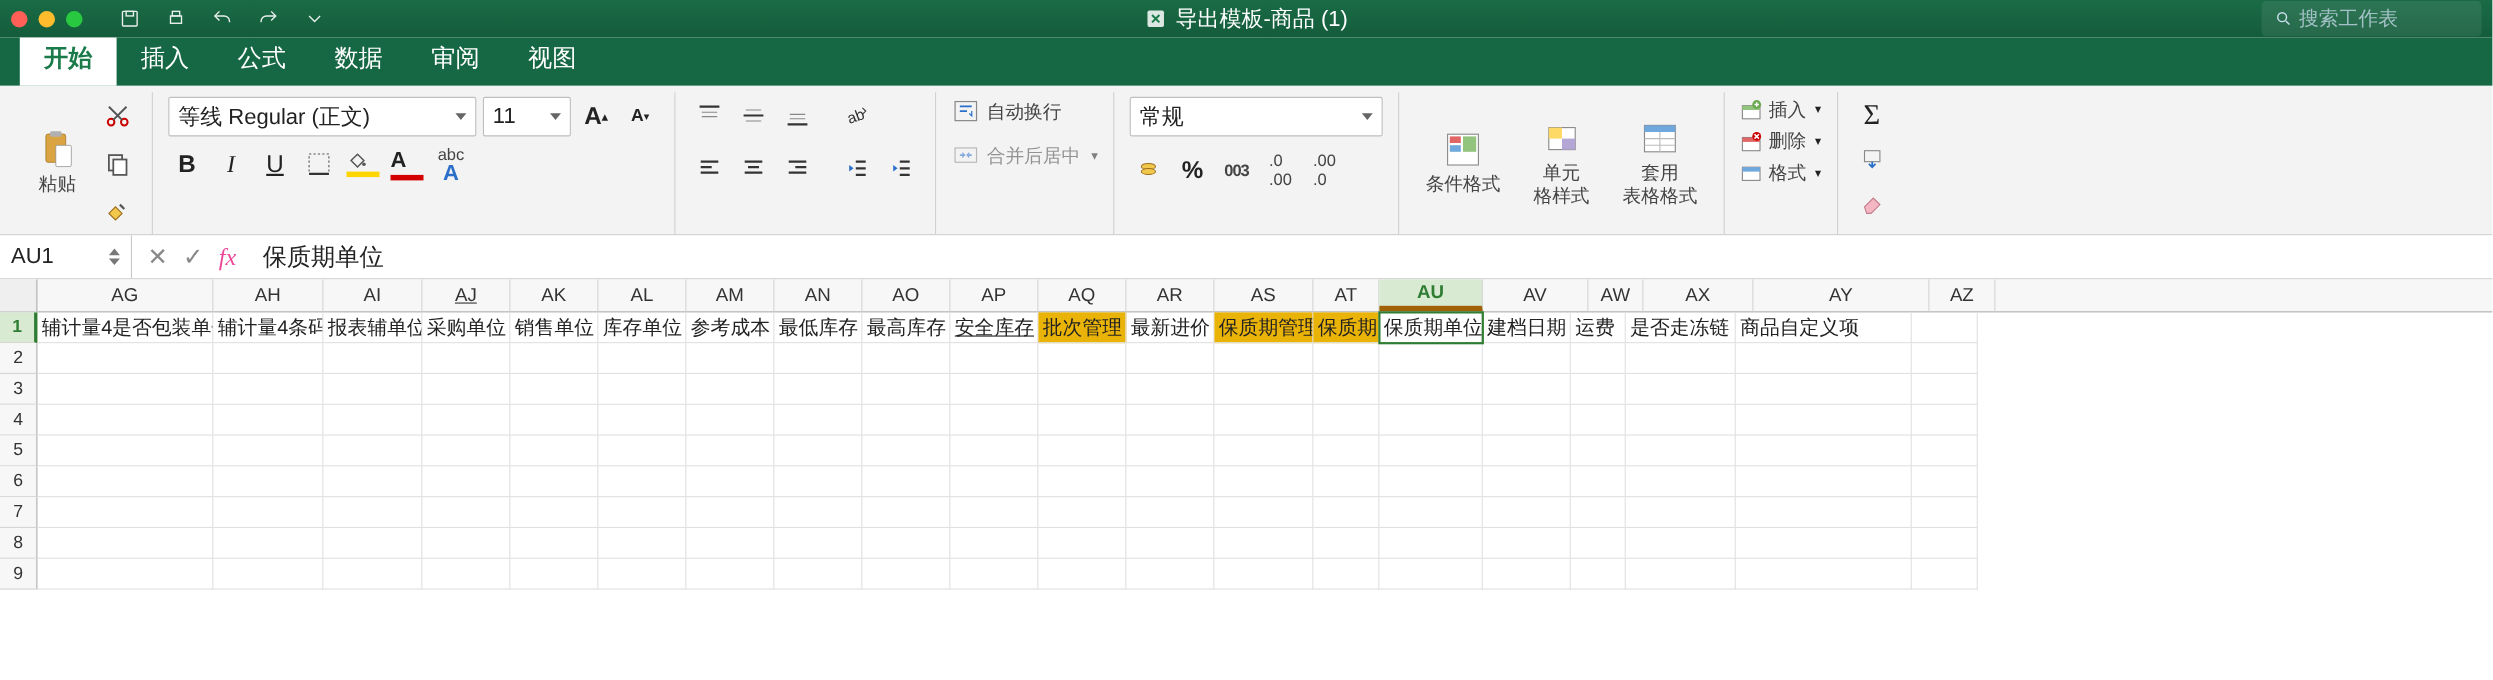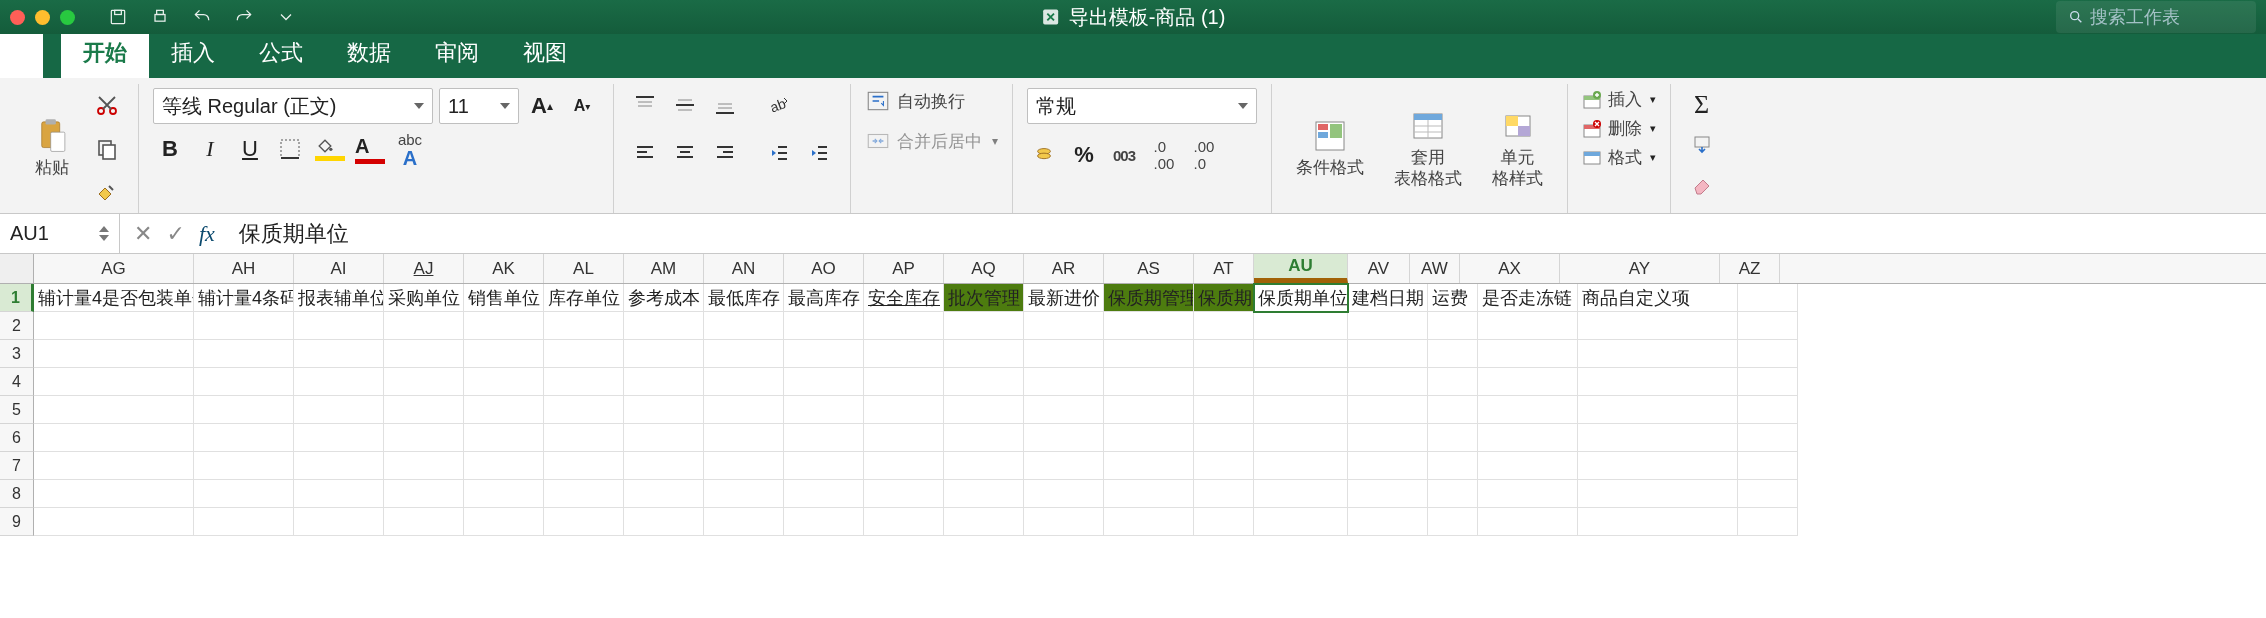--- a/index.html
+++ b/index.html
@@ -11,21 +11,21 @@
   .tl { width:15px; height:15px; border-radius:50%; }
   .tl.red{background:#ff5f57;} .tl.yel{background:#ffbd2e;} .tl.grn{background:#28c940;}
   .qat { display:flex; gap:16px; margin-left:30px; align-items:center; }
   .qat-btn { width:26px; height:26px; display:flex; align-items:center; justify-content:center; opacity:.9; }
   .qat-btn svg{width:20px;height:20px;stroke:#fff;fill:none;stroke-width:1.5;}
   .doc-title { position:absolute; left:50%; transform:translateX(-50%); font-size:20px; font-weight:500; display:flex; align-items:center; gap:8px;}
   .search-wrap { margin-left:auto; display:flex; align-items:center; gap:6px; color:#cde; font-size:18px; background:rgba(255,255,255,.08); padding:4px 12px; border-radius:4px; width:200px;}
   .search-wrap svg{width:16px;height:16px;stroke:#cde;fill:none;stroke-width:2;}
 
   
-  .tabrow { height:44px; background:#166845; display:flex; align-items:flex-end; padding-left:18px; color:#fff; font-size:22px;margin-left:43px; }
+  .tabrow { height:44px; background:#166845; display:flex; align-items:flex-end; padding-left:18px; color:#fff; font-size:22px; }
   .tab { padding:8px 22px 10px; cursor:pointer; }
   .tab.active { background:#fff; color:#1a7a4a; font-weight:600; border-radius:4px 4px 0 0; }
 
   
   .ribbon { height:136px; background:#f3f3f3; border-bottom:1px solid #c8c8c8; display:flex; padding:6px 10px 0; }
   .group { border-right:1px solid #d0d0d0; padding:4px 14px; display:flex; gap:10px; }
   .group:last-child{border-right:none;}
   .col {display:flex; flex-direction:column; gap:10px; justify-content:flex-start;}
   .row {display:flex; gap:6px; align-items:center;}
   .ico-btn { min-width:34px; height:34px; border:1px solid transparent; display:flex; align-items:center; justify-content:center; border-radius:3px; background:transparent;}
@@ -40,35 +40,35 @@
   .mini{font-size:15px;color:#444;}
 
   
   .fbar { height:40px; border-bottom:1px solid #c8c8c8; display:flex; align-items:center; background:#fff;}
   .namebox { width:120px; height:100%; border-right:1px solid #c8c8c8; display:flex; align-items:center; padding:0 10px; font-size:20px; gap:8px;}
   .namebox .stepper{display:flex;flex-direction:column;margin-left:auto;line-height:0;}
   .namebox .stepper span{border-left:5px solid transparent;border-right:5px solid transparent;}
   .namebox .stepper .up{border-bottom:6px solid #777;margin-bottom:3px;}
   .namebox .stepper .dn{border-top:6px solid #777;}
   .fctrl{display:flex;align-items:center;gap:14px;padding:0 14px;color:#888;font-size:22px;}
-  .fctrl .fx{font-style:italic;font-family:Georgia,serif;color:#0c4a6e;}
+  .fctrl .fx{font-style:italic;font-family:Georgia,serif;color:#ec4899;}
   .fval{flex:1;padding:0 10px;font-size:22px;}
 
   
   .grid { position:relative; }
   .colheads { display:flex; height:30px; background:#f7f7f7; border-bottom:1px solid #b0b0b0;}
   .rowhead-spacer{width:34px;border-right:1px solid #b0b0b0;background:#efefef;}
   .ch{border-right:1px solid #d5d5d5;display:flex;align-items:center;justify-content:center;font-size:17px;color:#333;}
   .ch.sel{background:#d9ead3;border-bottom:5px solid #a16207;font-weight:600;color:#2e7d32;}
   .rows{display:flex;flex-direction:column;}
   .r{display:flex;height:28px;}
   .rh{width:34px;border-right:1px solid #b0b0b0;border-bottom:1px solid #d5d5d5;background:#f7f7f7;display:flex;align-items:center;justify-content:center;font-size:16px;color:#333;}
   .rh.sel{background:#d9ead3;border-right:3px solid #2e7d32;font-weight:600;color:#2e7d32;}
   .c{border-right:1px solid #e0e0e0;border-bottom:1px solid #e0e0e0;display:flex;align-items:center;padding:0 4px;font-size:18px;white-space:nowrap;overflow:hidden;}
-  .c.hl{background:#4d7c0f;}
+  .c.hl{background:#eab308;}
   .c.sel{outline:2.5px solid #2e7d32;outline-offset:-1px;background:#fff;z-index:2;}
   
   svg{display:block;}
 </style>
 </head>
 <body>
 
 <div class="titlebar">
   <div class="traffic">
     <div class="tl red"></div>
@@ -349,37 +349,37 @@
       <svg viewBox="0 0 36 36">
           <rect x="4" y="4" width="28" height="28" fill="#fff" stroke="#888"></rect>
           <rect x="6" y="6" width="10" height="6" fill="#e06666"></rect>
           <rect x="6" y="14" width="10" height="6" fill="#6fa8dc"></rect>
           <rect x="18" y="6" width="12" height="14" fill="#93c47d"></rect>
         </svg>
       <span class="lbl">条件格式</span>
     </div>
     <div class="big-btn">
       <svg viewBox="0 0 36 36">
+          <rect x="6" y="8" width="24" height="20" fill="#fff" stroke="#888"></rect>
+          <rect x="6" y="8" width="12" height="10" fill="#ffd966"></rect>
+          <rect x="18" y="18" width="12" height="10" fill="#b4a7d6"></rect>
+        </svg>
+      <span class="lbl" style="white-space:pre">单元
+格样式</span>
+    </div>
+    <div class="big-btn">
+      <svg viewBox="0 0 36 36">
           <rect x="4" y="6" width="28" height="24" fill="#fff" stroke="#888"></rect>
           <rect x="4" y="6" width="28" height="6" fill="#6fa8dc"></rect>
           <line x1="4" y1="18" x2="32" y2="18" stroke="#bbb"></line>
           <line x1="4" y1="24" x2="32" y2="24" stroke="#bbb"></line>
           <line x1="18" y1="12" x2="18" y2="30" stroke="#bbb"></line>
         </svg>
       <span class="lbl" style="white-space:pre">套用
 表格格式</span>
-    </div>
-    <div class="big-btn">
-      <svg viewBox="0 0 36 36">
-          <rect x="6" y="8" width="24" height="20" fill="#fff" stroke="#888"></rect>
-          <rect x="6" y="8" width="12" height="10" fill="#ffd966"></rect>
-          <rect x="18" y="18" width="12" height="10" fill="#b4a7d6"></rect>
-        </svg>
-      <span class="lbl" style="white-space:pre">单元
-格样式</span>
     </div>
   </div>
 
   <div class="group">
     <div class="col" style="gap:6px">
       <div class="row">
           <svg width="20" height="20" viewBox="0 0 20 20">
             <rect x="2" y="6" width="16" height="12" fill="#fff" stroke="#888"></rect>
             <rect x="2" y="6" width="16" height="4" fill="#93c47d"></rect>
             <circle cx="15" cy="5" r="4" fill="#6aa84f"></circle>
@@ -458,21 +458,21 @@
         <div class="ch" style="width: 80px;">AL</div>
         <div class="ch" style="width: 80px;">AM</div>
         <div class="ch" style="width: 80px;">AN</div>
         <div class="ch" style="width: 80px;">AO</div>
         <div class="ch" style="width: 80px;">AP</div>
         <div class="ch" style="width: 80px;">AQ</div>
         <div class="ch" style="width: 80px;">AR</div>
         <div class="ch" style="width: 90px;">AS</div>
         <div class="ch" style="width: 60px;">AT</div>
         <div class="ch sel" style="width: 94px;">AU</div>
-        <div class="ch" style="width: 62px;">AV</div>
+        <div class="ch" style="width: 96px;">AV</div>
         <div class="ch" style="width: 50px;">AW</div>
         <div class="ch" style="width: 100px;">AX</div>
         <div class="ch" style="width: 160px;">AY</div>
         <div class="ch" style="width: 60px;">AZ</div>
       </div>
   </div>
   <div class="rows" id="rows">
       <div class="r">
         <div class="rh sel">1</div>
         <div class="c" style="width: 160px;">辅计量4是否包装单位</div>

